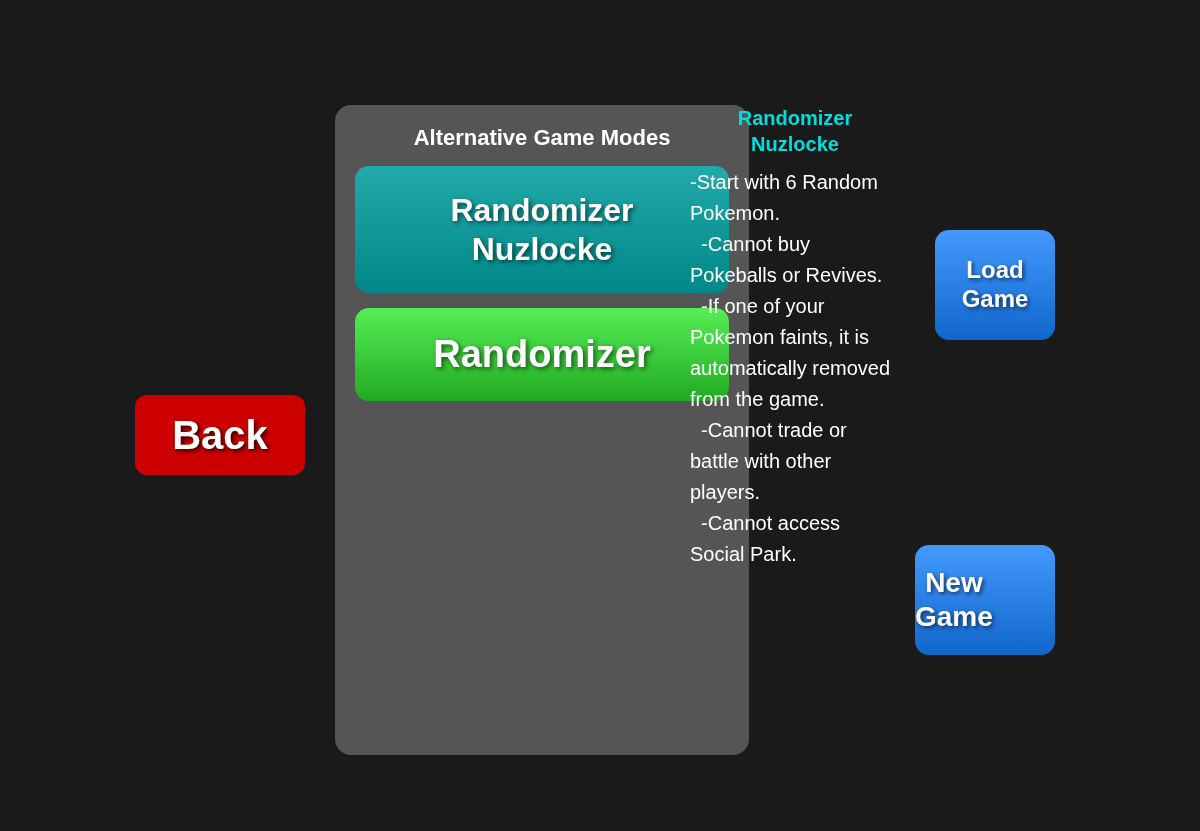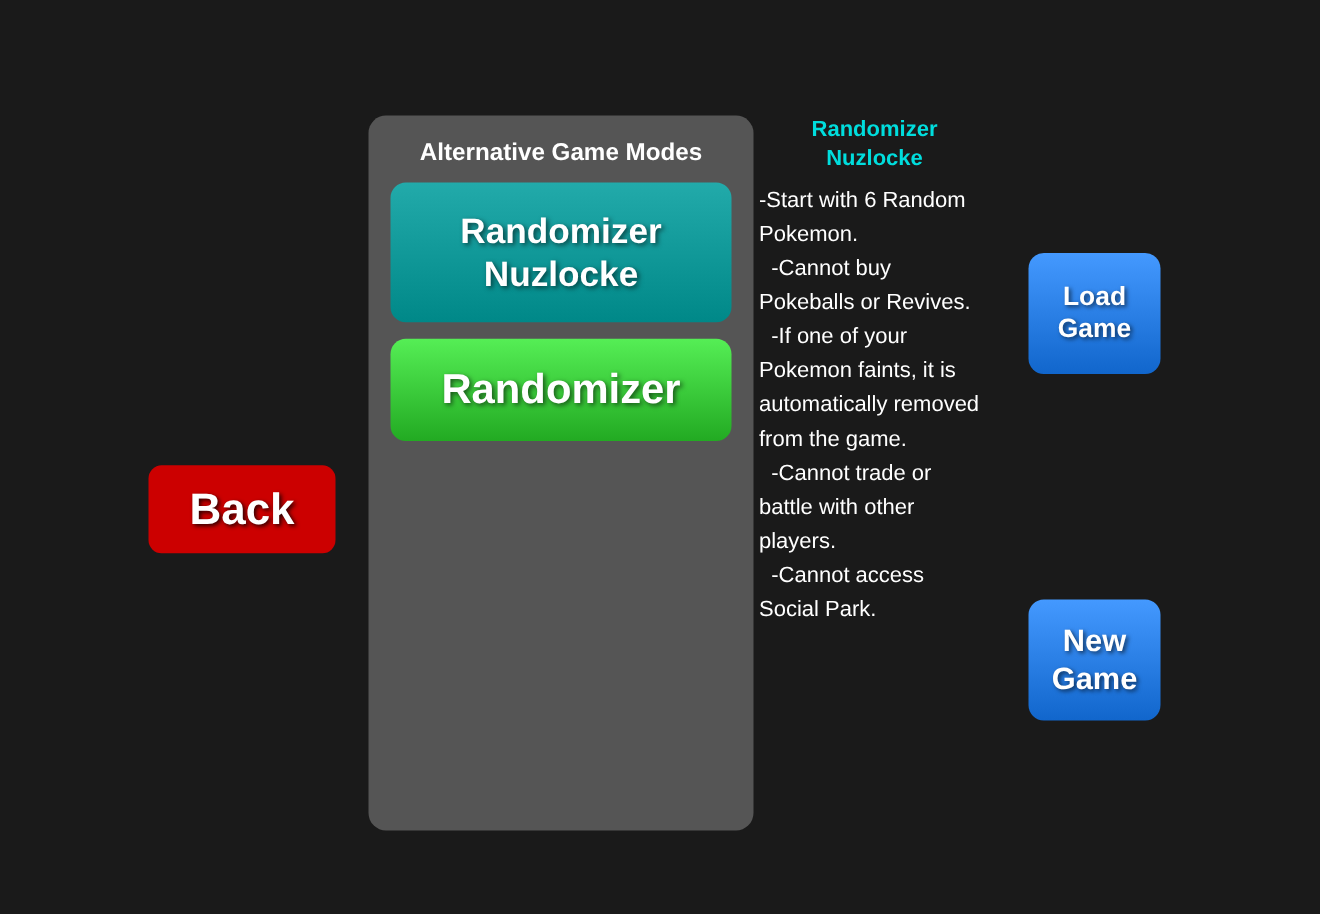--- a/index.html
+++ b/index.html
@@ -19,35 +19,34 @@
       top: 395px;
       width: 170px;
       height: 80px;
       background-color: #cc0000;
       border-radius: 12px;
       display: flex;
       align-items: center;
       justify-content: center;
       cursor: pointer;
       border: none;
-      margin-top: 28px;
     }
 
     .back-button span {
       color: white;
       font-size: 40px;
       font-weight: bold;
       text-shadow: 2px 2px 4px rgba(0,0,0,0.8);
     }
 
     .main-panel {
       position: absolute;
       left: 335px;
       top: 105px;
-      width: 350px;
+      width: 414px;
       height: 650px;
       background-color: #555555;
       border-radius: 16px;
       padding: 20px;
       display: flex;
       flex-direction: column;
       gap: 15px;
     }
 
     .panel-title {
@@ -145,27 +144,27 @@
       font-weight: bold;
       text-align: center;
       text-shadow: 2px 2px 4px rgba(0,0,0,0.6);
       line-height: 1.2;
     }
 
     .new-game-btn {
       position: absolute;
       right: 145px;
       top: 545px;
-      width: 120px;
+      width: 140px;
       height: 110px;
       background: linear-gradient(180deg, #4499ff 0%, #1166cc 100%);
       border-radius: 14px;
       display: flex;
       align-items: center;
-      justify-content: center;
+      justify-content: flex-start;
       cursor: pointer;
       border: none;
     }
 
     .new-game-btn span {
       color: white;
       font-size: 28px;
       font-weight: bold;
       text-align: center;
       text-shadow: 2px 2px 4px rgba(0,0,0,0.6);

